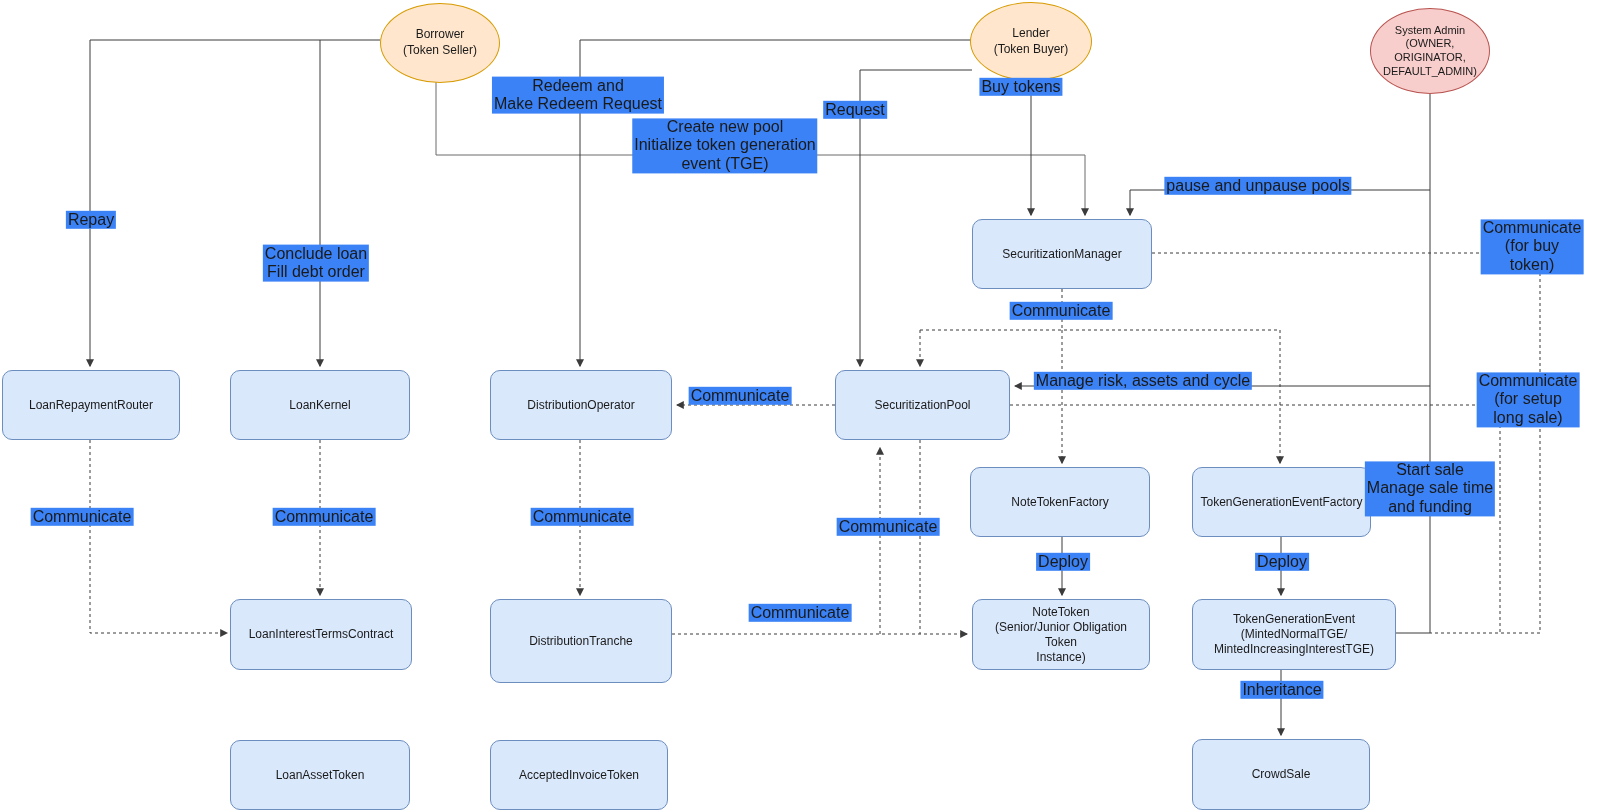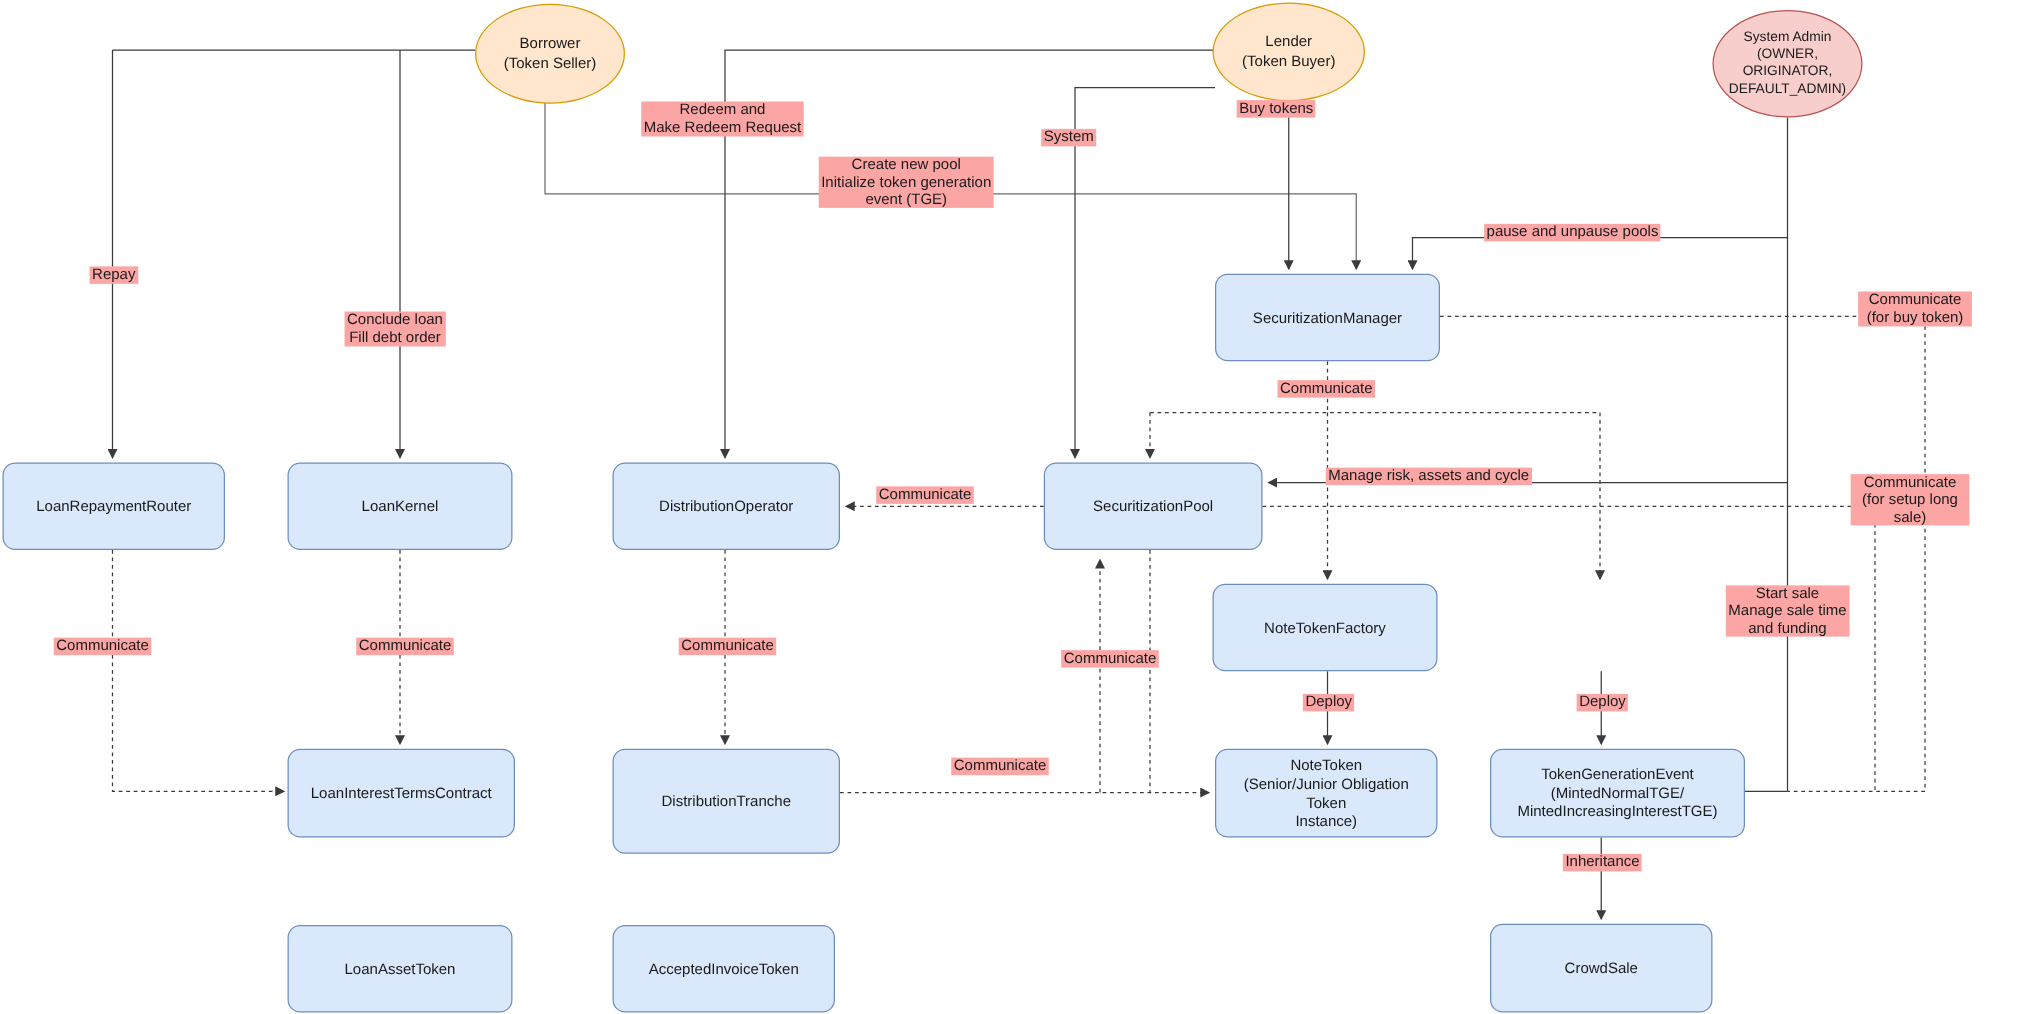--- a/index.html
+++ b/index.html
@@ -16,21 +16,21 @@
   }
   .ellipse{
     position:absolute;box-sizing:border-box;border-radius:50%;
     display:flex;align-items:center;justify-content:center;text-align:center;
     font-size:12px;line-height:1.3;white-space:pre-line;
   }
   .actor{background:#ffe6cc;border:1px solid #d79b00;}
   .admin{background:#f8cecc;border:1px solid #b85450;font-size:11px;line-height:1.25;}
   .elabel{
     position:absolute;transform:translate(-50%,-50%);
-    background:#fca5a5;font-size:12px;line-height:1.15;
+    background:#3b82f6;font-size:16px;line-height:1.15;
     white-space:pre-line;text-align:center;padding:0 2px;
   }
 </style>
 </head>
 <body>
 
 <div class="canvas">
 
   <svg width="1623" height="811">
     <defs>
@@ -82,41 +82,42 @@
 (OWNER,
 ORIGINATOR,
 DEFAULT_ADMIN)</div>
 
   <div class="box" style="left:2px;top:370px;width:178px;height:70px">LoanRepaymentRouter</div>
   <div class="box" style="left:230px;top:370px;width:180px;height:70px">LoanKernel</div>
   <div class="box" style="left:490px;top:370px;width:182px;height:70px">DistributionOperator</div>
   <div class="box" style="left:835px;top:370px;width:175px;height:70px">SecuritizationPool</div>
   <div class="box" style="left:972px;top:219px;width:180px;height:70px">SecuritizationManager</div>
   <div class="box" style="left:970px;top:467px;width:180px;height:70px">NoteTokenFactory</div>
+  <div class="box" style="left:1192px;top:467px;width:179px;height:70px">TokenGenerationEventFactory</div>
   <div class="box" style="left:230px;top:599px;width:182px;height:71px">LoanInterestTermsContract</div>
   <div class="box" style="left:490px;top:599px;width:182px;height:84px">DistributionTranche</div>
   <div class="box" style="left:972px;top:599px;width:178px;height:71px">NoteToken
 (Senior/Junior Obligation Token
 Instance)</div>
   <div class="box" style="left:1192px;top:599px;width:204px;height:71px">TokenGenerationEvent
 (MintedNormalTGE/
 MintedIncreasingInterestTGE)</div>
   <div class="box" style="left:230px;top:740px;width:180px;height:70px">LoanAssetToken</div>
   <div class="box" style="left:490px;top:740px;width:178px;height:70px">AcceptedInvoiceToken</div>
   <div class="box" style="left:1192px;top:739px;width:178px;height:71px">CrowdSale</div>
 
   <div class="elabel" style="left:91px;top:220px">Repay</div>
   <div class="elabel" style="left:316px;top:263px">Conclude loan
 Fill debt order</div>
   <div class="elabel" style="left:578px;top:95px">Redeem and
 Make Redeem Request</div>
   <div class="elabel" style="left:725px;top:146px">Create new pool
 Initialize token generation
 event (TGE)</div>
-  <div class="elabel" style="left:855px;top:110px">System</div>
+  <div class="elabel" style="left:855px;top:110px">Request</div>
   <div class="elabel" style="left:1021px;top:87px">Buy tokens</div>
   <div class="elabel" style="left:1258px;top:186px">pause and unpause pools</div>
   <div class="elabel" style="left:1532px;top:247px">Communicate (for buy token)</div>
   <div class="elabel" style="left:1061px;top:311px">Communicate</div>
   <div class="elabel" style="left:1143px;top:381px">Manage risk, assets and cycle</div>
   <div class="elabel" style="left:1528px;top:400px">Communicate (for setup long sale)</div>
   <div class="elabel" style="left:1430px;top:489px">Start sale
 Manage sale time
 and funding</div>
   <div class="elabel" style="left:82px;top:517px">Communicate</div>

